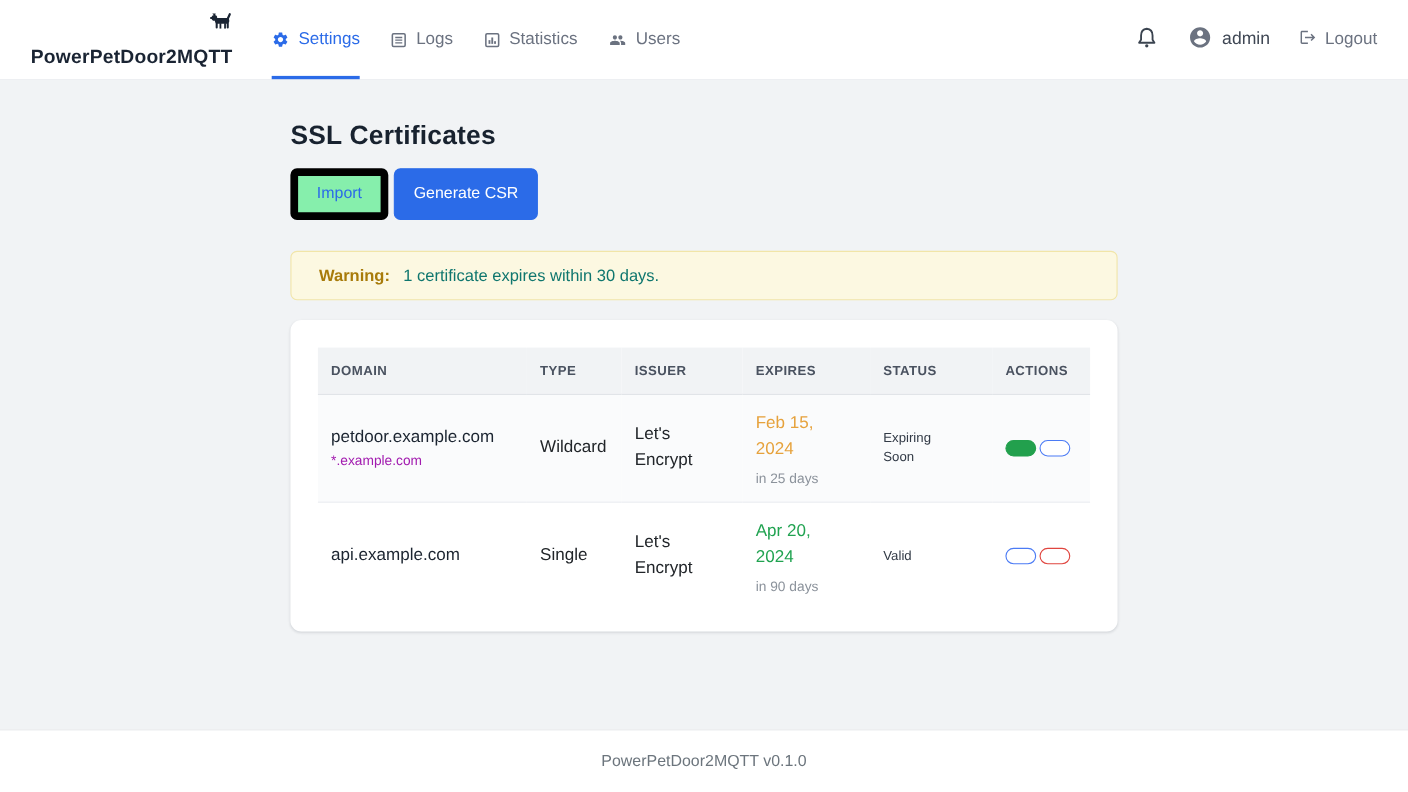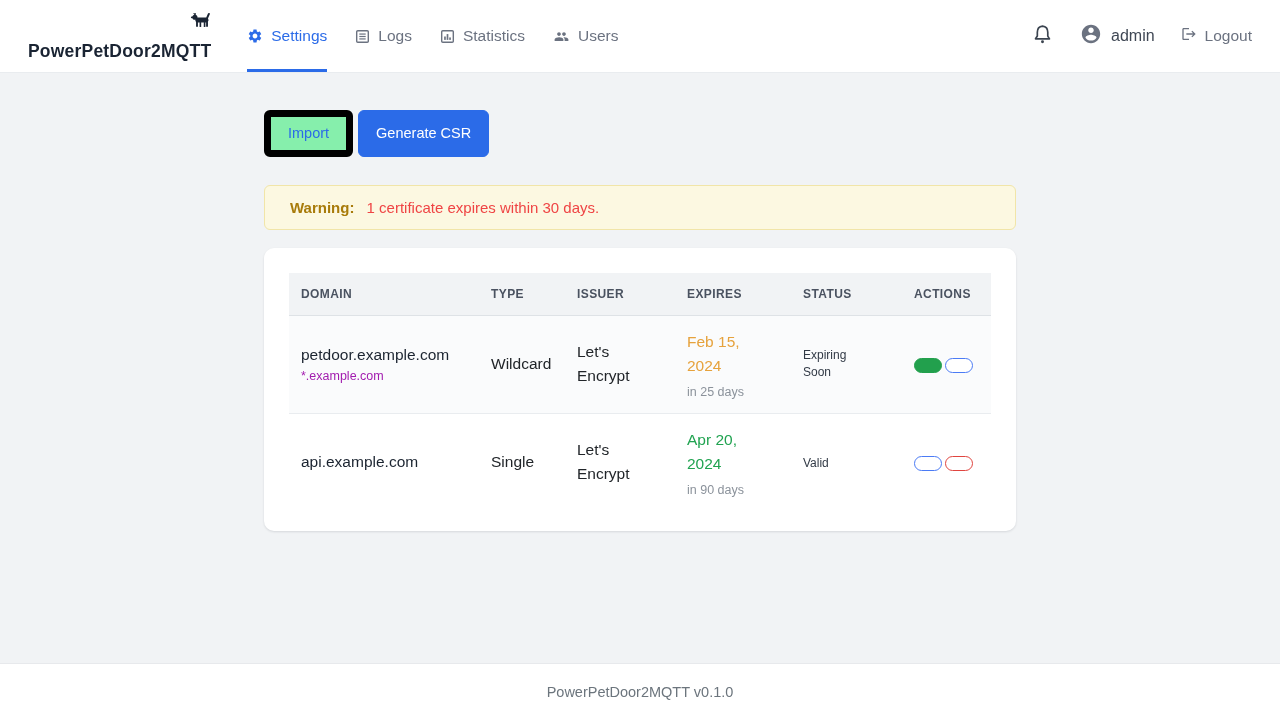--- a/index.html
+++ b/index.html
@@ -41,21 +41,21 @@
     font-family:"Liberation Sans", sans-serif;
     font-size:14.5px; border-radius:6px; padding:8px 17px; cursor:pointer; line-height:1.15;
   }
   .btn-outline { background:#86efac; border:7px solid #000000; color:#2b6be8; }
   .btn-primary { background:#2b6be8; border:1px solid #2b6be8; color:#ffffff; }
   .warning-banner {
     background:#fcf8e1; border:1px solid #f1e5a8; border-radius:6px;
     padding:13px 25px; margin-bottom:18px; font-size:15px;
   }
   .warning-label { font-weight:bold; color:#a87b0a; margin-right:8px; }
-  .warning-message { color:#ef4444; }
+  .warning-message { color:#0f766e; }
   
   .card {
     background:#ffffff; border-radius:10px; padding:25px 25px 20px 25px;
     box-shadow:0 1px 3px rgba(16,24,40,.07), 0 1px 2px rgba(16,24,40,.05);
   }
   table.cert-table { border-collapse:collapse; table-layout:fixed; width:702px; }
   .cert-table th {
     background:#f1f3f5; text-align:left; font-size:12px; letter-spacing:.4px;
     color:#4a5260; padding:14px 12px; font-weight:bold; text-transform:uppercase;
   }
@@ -178,20 +178,21 @@
           <path d="M17 7l-1.41 1.41L18.17 11H8v2h10.17l-2.58 2.58L17 17l5-5zM4 5h8V3H4c-1.1 0-2 .9-2 2v14c0 1.1.9 2 2 2h8v-2H4V5z"></path>
         </svg>
       </span>
       <span>Logout</span>
     </button>
   </div>
 </header>
 
 <main class="main">
   <div class="container">
+    <h1 class="page-title">SSL Certificates</h1>
 
     <div class="btn-row">
       <button class="btn btn-outline">Import</button>
       <button class="btn btn-primary">Generate CSR</button>
     </div>
 
     <div class="warning-banner">
       <span class="warning-label">Warning:</span>
       <span class="warning-message">1 certificate expires within 30 days.</span>
     </div>

